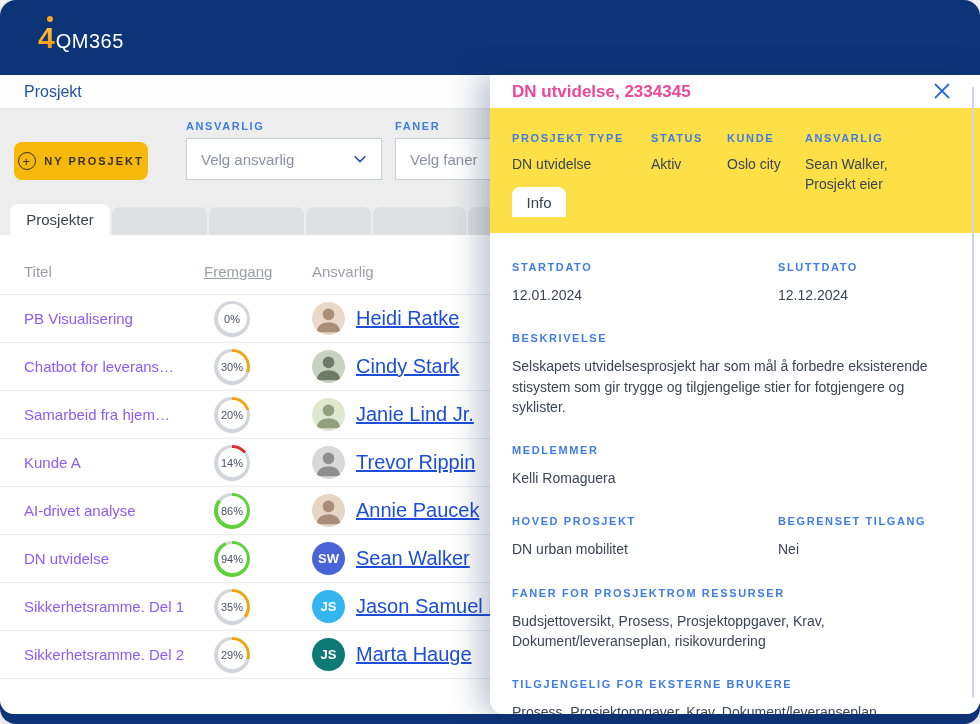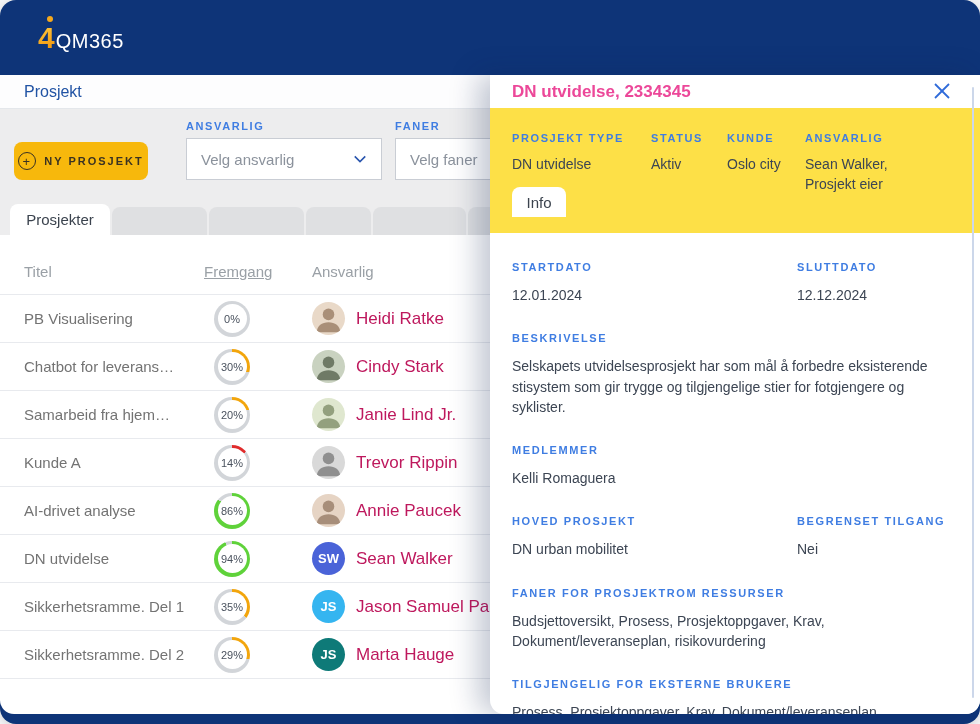--- a/index.html
+++ b/index.html
@@ -81,39 +81,39 @@
   .table { background:#fff; }
   .thead {
     display:flex; align-items:flex-end; padding:28px 0 14px 24px;
     color:#9aa0a6; font-size:15px; border-bottom:1px solid #e8eaee;
   }
   .col-title { width:172px; } .col-progress { width:72px; padding-left:8px;text-decoration:underline; } .col-owner { margin-left:44px; }
   .trow {
     display:flex; align-items:center; height:48px; padding-left:24px;
     border-bottom:1px solid #e8eaee; cursor:pointer;
   }
-  .cell-title { width:172px; color:#737373; font-size:15px; white-space:nowrap; overflow:hidden; }
+  .cell-title { width:172px; color:#8b5cf6; font-size:15px; white-space:nowrap; overflow:hidden; }
   .cell-progress { width:72px; display:flex; justify-content:center; }
   .cell-owner { margin-left:44px; display:flex; align-items:center; gap:11px; }
   .ring {
     width:36px; height:36px; border-radius:50%;
     display:flex; align-items:center; justify-content:center;
   }
   .ring-inner {
     width:29px; height:29px; border-radius:50%; background:#fff;
     display:flex; align-items:center; justify-content:center;
     font-size:11px; color:#4a525e;
   }
   .avatar {
     width:33px; height:33px; border-radius:50%; overflow:hidden; flex:none;
     display:flex; align-items:center; justify-content:center;
     color:#fff; font-size:13px; font-weight:600;
   }
   .avatar svg { width:100%; height:100%; display:block; }
-  .owner-name { color:#be185d; font-size:17px; }
+  .owner-name { color:#1d4ed8; font-size:20px;text-decoration:underline; }
 
   
   .panel {
     position:absolute; top:0; left:490px; width:490px; height:639px;
     background:#fff; border-radius:0 0 14px 14px; overflow:hidden;
     box-shadow:-12px 0 28px rgba(15,35,80,.25);
   }
   .panel-header {
     height:33px; display:flex; align-items:center; justify-content:space-between;
     padding:0 28px 0 22px; background:#fff;
@@ -128,21 +128,21 @@
   .plabel { color:#3f7de2; font-size:11px; font-weight:700; letter-spacing:1.6px; }
   .pvalue { color:#3c4553; font-size:14px; margin-top:10px; line-height:1.45; white-space:pre-line; }
   .tab-info {
     position:absolute; left:22px; bottom:16px; width:54px; height:30px;
     background:#fff; border-radius:8px 8px 0 0;
     display:flex; align-items:center; justify-content:center;
     color:#3b434e; font-size:15px; cursor:pointer;
   }
 
   .panel-body { padding:28px 30px 0 22px; }
-  .block { margin-bottom:27px; max-width:436px;gap:19px; }
+  .block { margin-bottom:27px; max-width:436px; }
   .block .pvalue { margin-top:12px; }
   .two-col { display:flex; }
   .two-col .lcol { width:266px; }
   .scrollbar {
     position:absolute; right:6px; top:12px; bottom:16px; width:2px;
     background:#ccd7ea; border-radius:2px;
   }
 </style>
 </head>
 <body>

